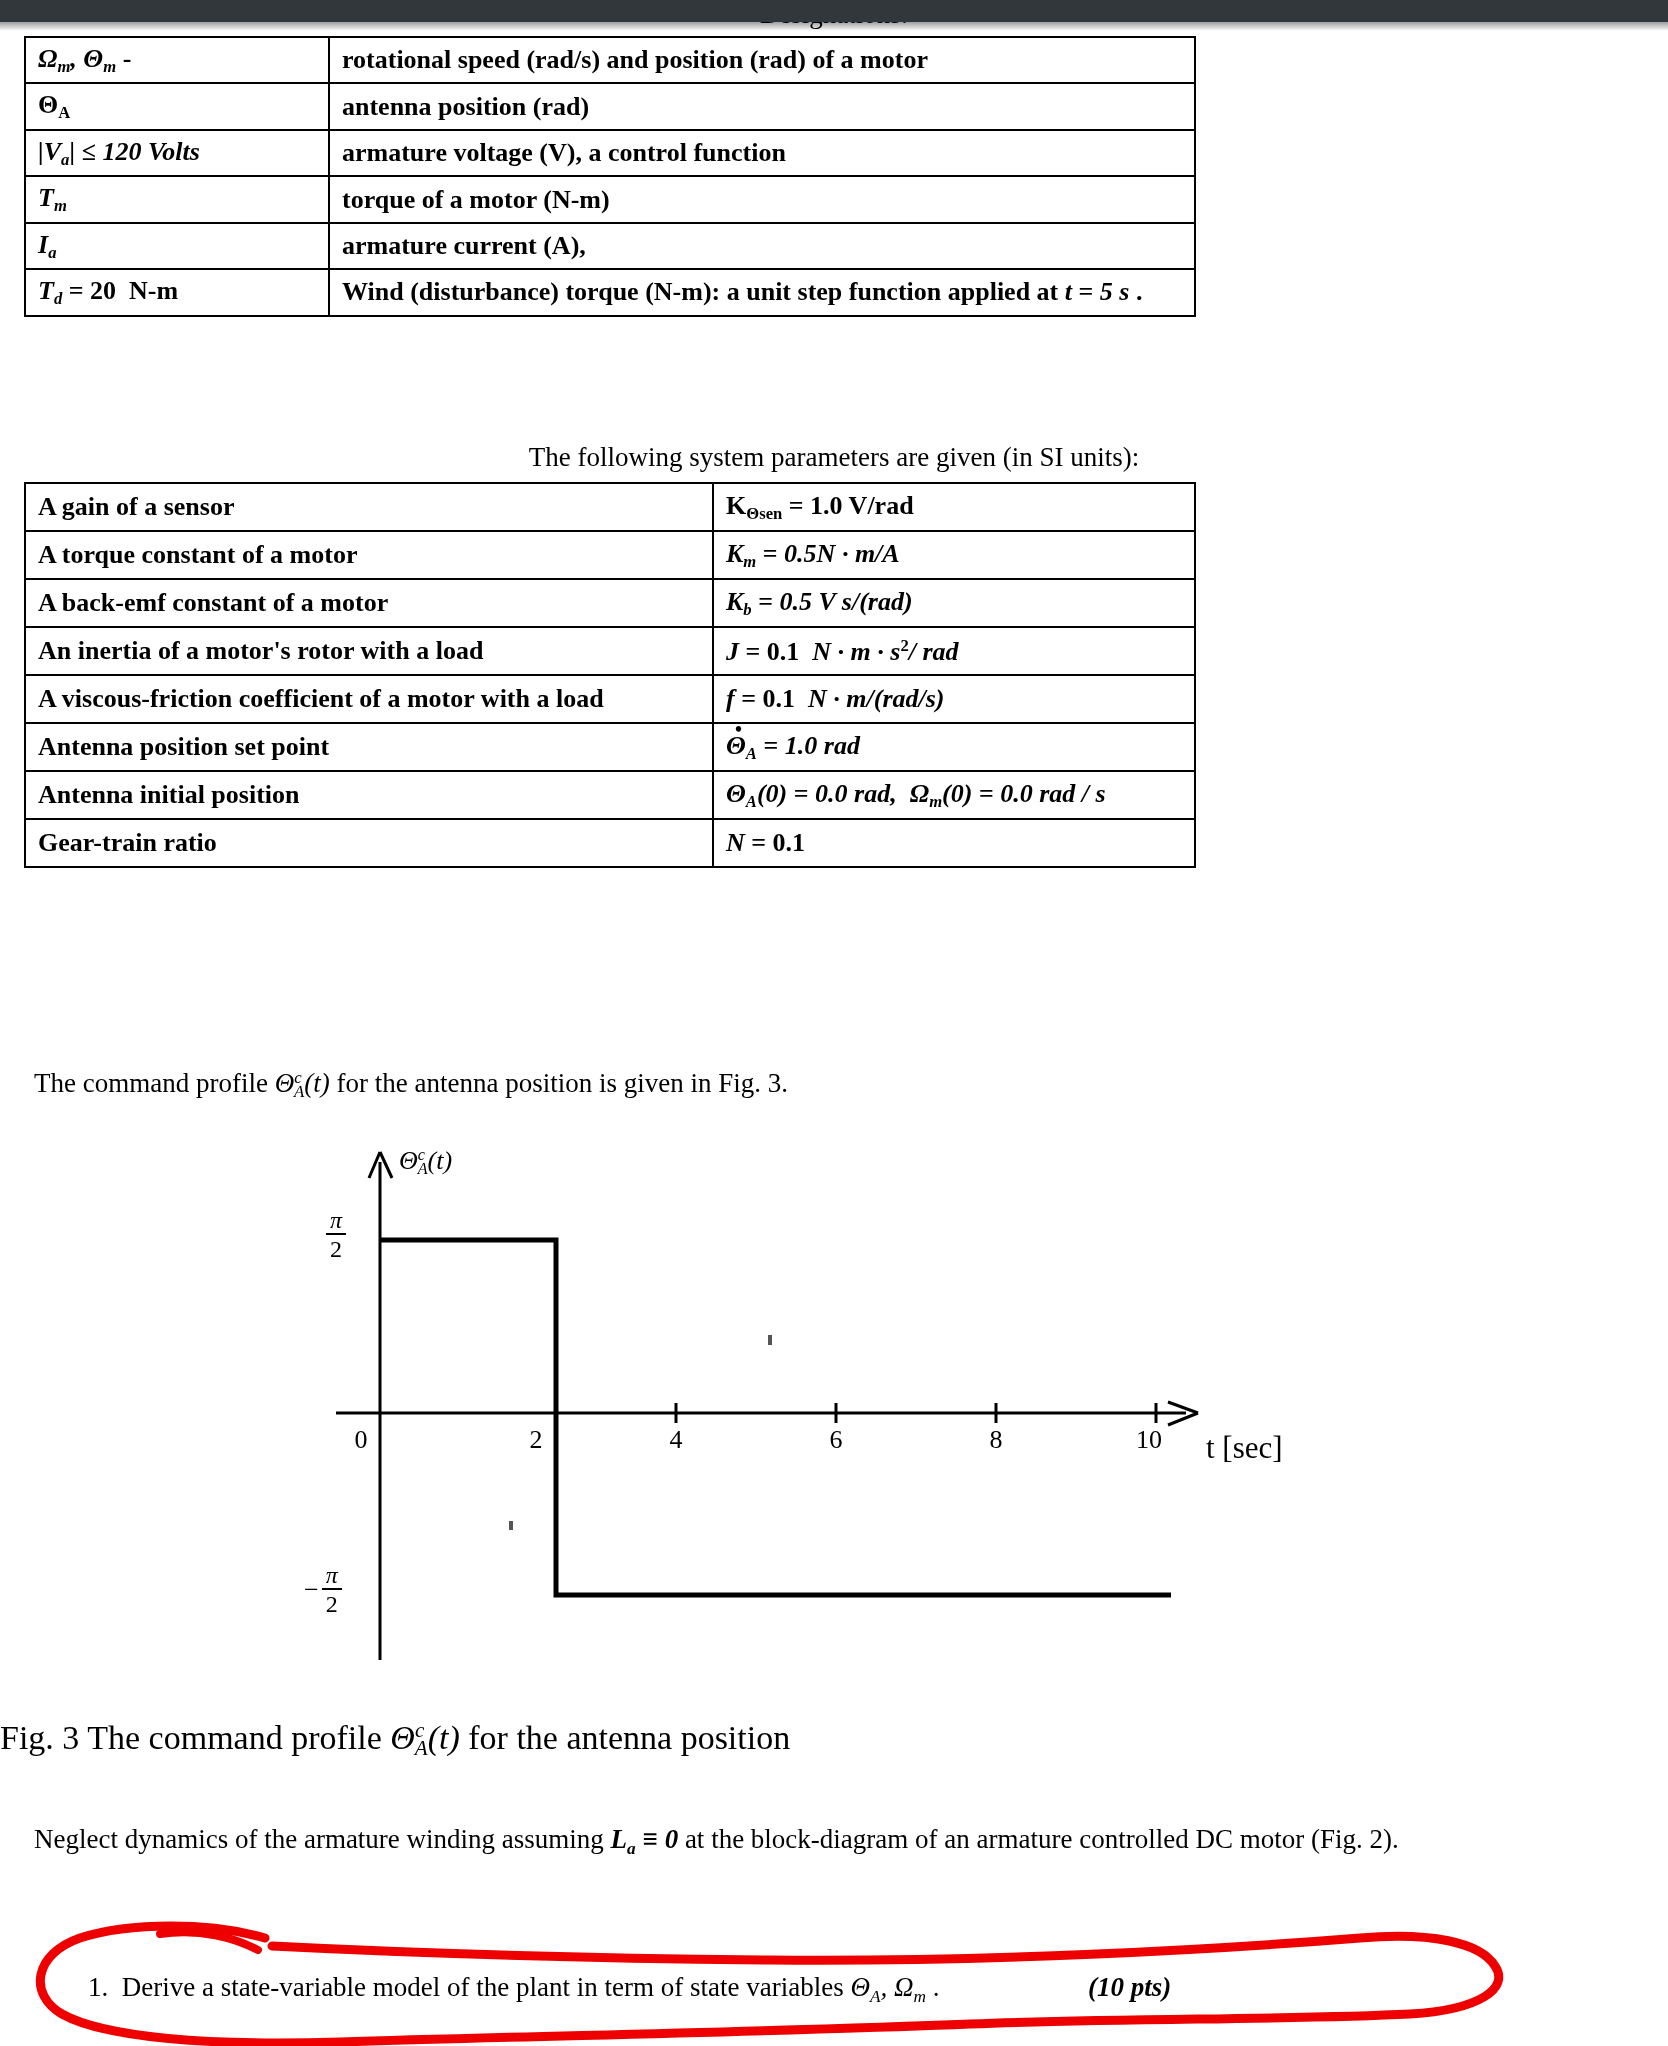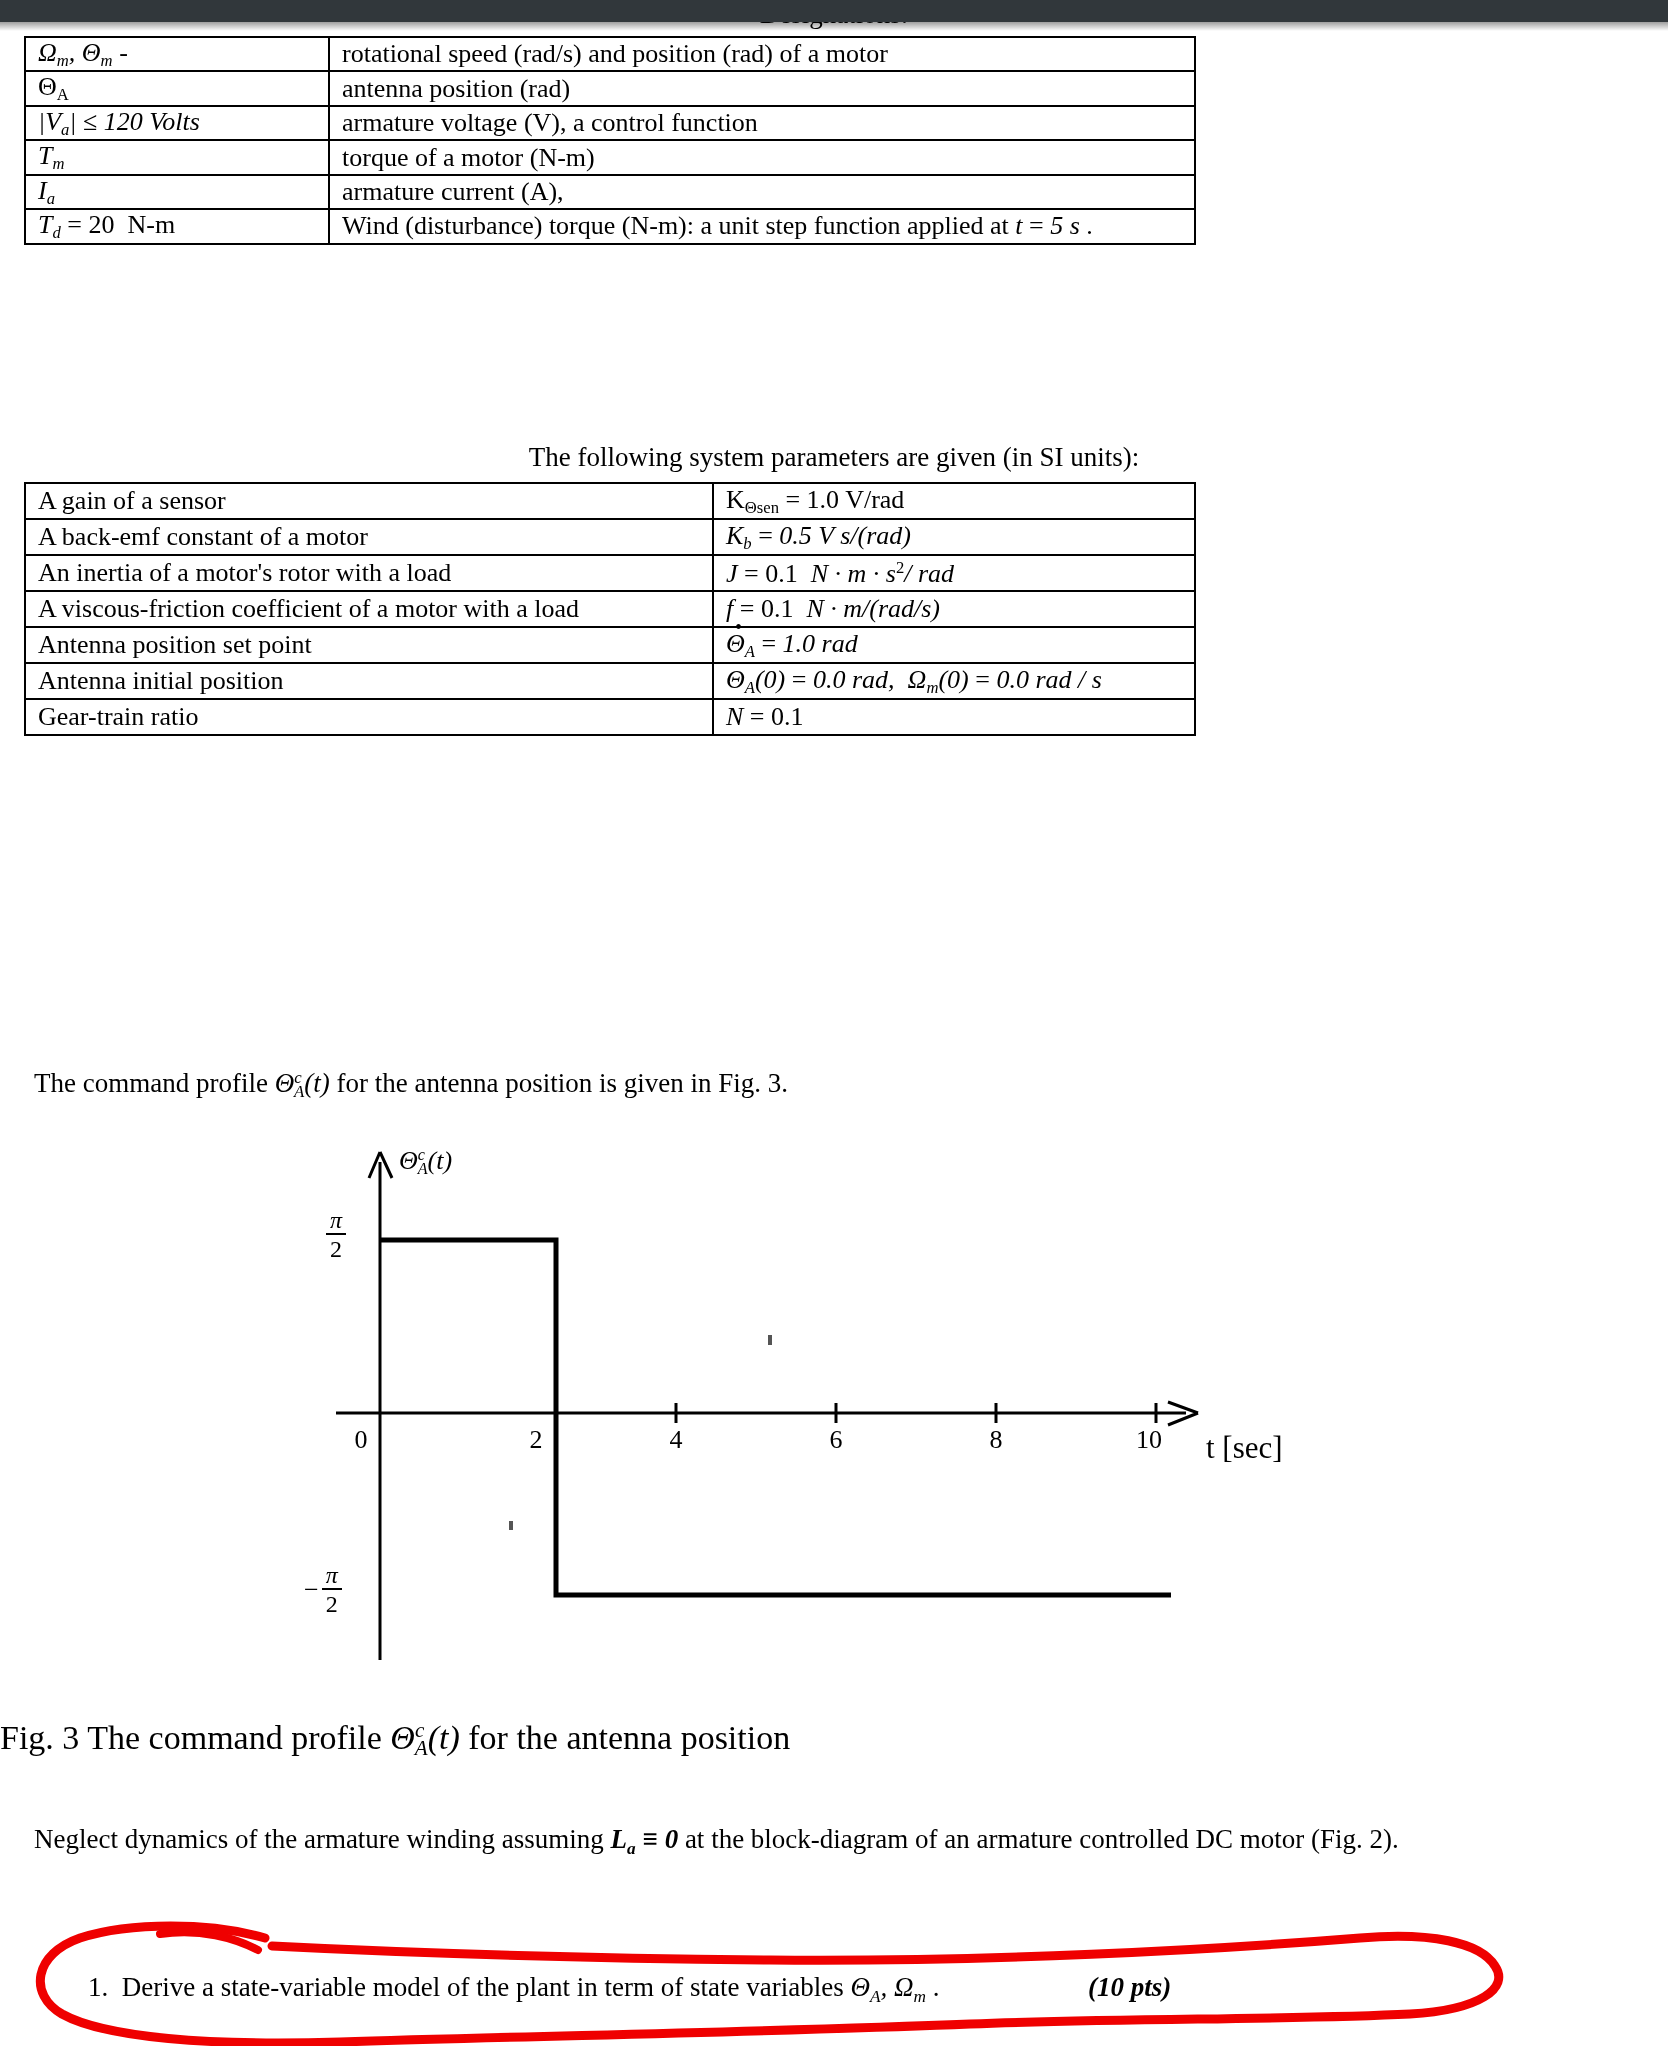--- a/index.html
+++ b/index.html
@@ -68,24 +68,25 @@
 
   
   table.doc-table {
     position: absolute;
     border-collapse: collapse;
     font-size: 26px;
     background: #fff;
   }
   table.doc-table td {
     border: 2px solid #000;
-    padding: 0 12px;
+    padding: 6px 12px;
     vertical-align: middle;
     font-size: 26px;
     line-height: 1.15;
+    font-weight: bold;
   }
 
   #designations-table {
     top: 36px;
     left: 24px;
     width: 1172px;
   }
   #designations-table td.sym-col { width: 278px; }
 
   #params-table {
@@ -276,20 +277,26 @@
   <div id="params-heading" class="center-heading">
     <span>The following system parameters are given (in SI units):</span>
   </div>
 
   <table id="params-table" class="doc-table">
     <tbody>
       <tr>
         <td class="desc-col">A gain of a sensor</td>
         <td>
           K<span class="sub-up">Θsen</span> = 1.0 V/rad
+        </td>
+      </tr>
+      <tr>
+        <td class="desc-col">A torque constant of a motor</td>
+        <td>
+          <span class="it">K</span><span class="sub">m</span> = <span class="it">0.5N · m/A</span>
         </td>
       </tr>
       <tr>
         <td class="desc-col">A back-emf constant of a motor</td>
         <td>
           <span class="it">K</span><span class="sub">b</span> = <span class="it">0.5 V s/(rad)</span>
         </td>
       </tr>
       <tr>
         <td class="desc-col">An inertia of a motor's rotor with a load</td>

